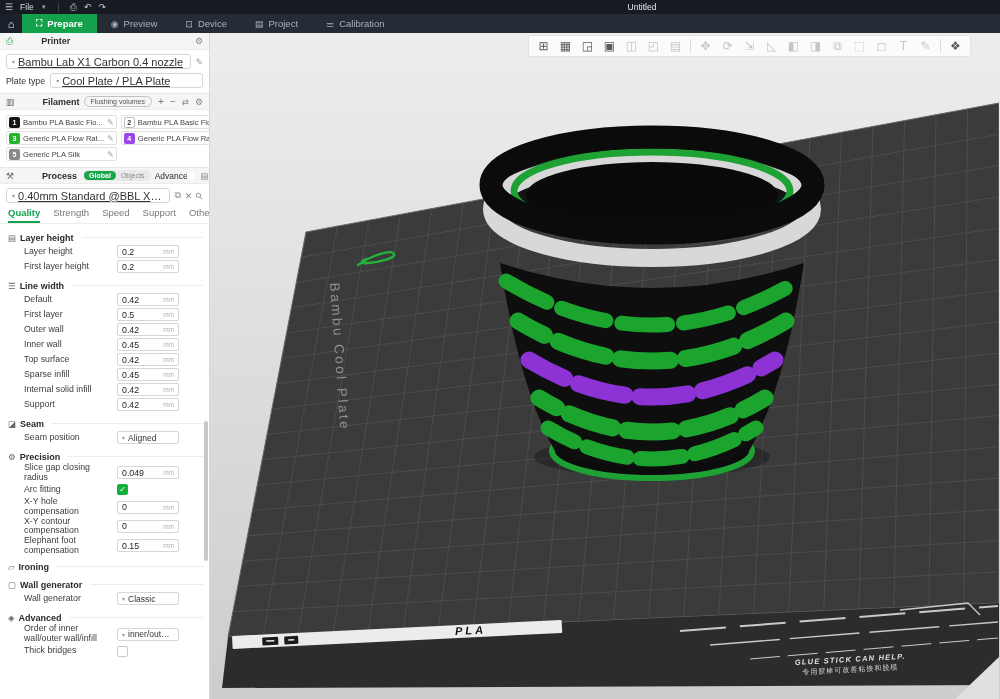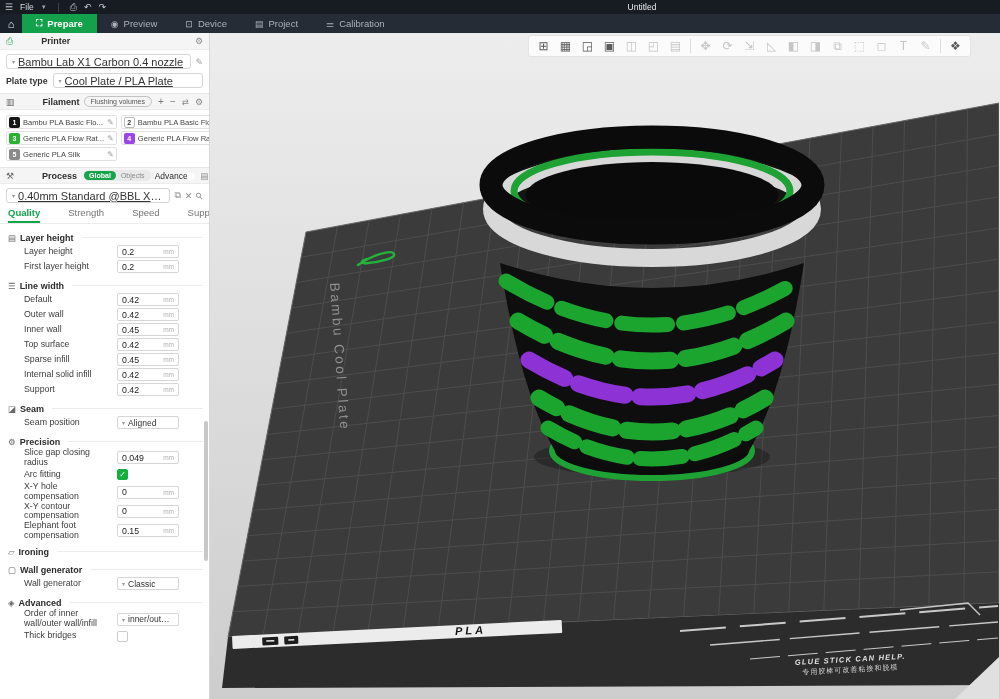--- a/index.html
+++ b/index.html
@@ -41,21 +41,21 @@
 
   .printer-body { padding:4px 6px 5px 6px; }
   .combo { height:15px; border:1px solid #d5d5d5; border-radius:3px; background:#fff;
            display:flex; align-items:center; gap:3px; padding:0 5px; overflow:hidden; white-space:nowrap; }
   .combo .car { font-size:6px; color:#999; }
   .combo .cval { font-size:11px; color:#333; overflow:hidden; text-overflow:ellipsis;text-decoration:underline; }
   .edit { font-size:9px; color:#9a9a9a; }
   .printer-row1 { display:flex; align-items:center; gap:4px; }
   .printer-row1 .combo { flex:1; }
   .plate-row { display:flex; align-items:center; margin-top:4px; gap:5px; }
-  .plate-row .plabel2 { font-size:8.8px; color:#333; font-weight:bold; }
+  .plate-row .plabel2 { font-size:8.8px; color:#333; font-weight:normal; }
   .plate-row .combo { flex:1; }
 
   .pill { border:1px solid #c2c2c2; border-radius:8px; padding:1px 6px; font-size:7px; color:#555; white-space:nowrap; }
   .fil-btn { font-size:10px; color:#777; }
   .filament-grid { display:grid; grid-template-columns:1fr 1fr; gap:2px 4px; padding:5px 6px 6px 6px; }
   .fslot { height:14px; border:1px solid #e1e1e1; border-radius:2px; display:flex; align-items:center;
            gap:3px; padding:0 2px; background:#fff; }
   .fchip { width:11px; height:11px; border-radius:2px; display:flex; align-items:center; justify-content:center;
            font-size:7px; font-weight:bold; flex:0 0 auto; }
   .flabel { flex:1; font-size:7.6px; color:#444; white-space:nowrap; overflow:hidden; text-overflow:ellipsis; }
@@ -68,21 +68,21 @@
   .toggle { width:18px; height:10px; border-radius:5px; background:#17b250; position:relative; }
   .toggle::after { content:""; position:absolute; right:1px; top:1px; width:8px; height:8px; border-radius:50%; background:#fff; }
   .ph-ico { font-size:8.5px; color:#8a8a8a; }
   .ph-ico.green { color:#17a54b; }
 
   .preset-row { display:flex; align-items:center; gap:4px; padding:4px 6px 3px 6px; }
   .preset-row .combo { flex:1; }
   .pr-ico { font-size:9px; color:#8a8a8a; }
   .mag { display:inline-block; transform:rotate(-45deg); }
 
-  .ptabs { display:flex; gap:28px; padding:0 8px; height:18px; align-items:flex-end; border-bottom:1px solid #ececec; }
+  .ptabs { display:flex; gap:13px; padding:0 8px; height:18px; align-items:flex-end; border-bottom:1px solid #ececec; }
   .ptab { font-size:9.5px; color:#777; padding-bottom:3px; border-bottom:2px solid transparent; }
   .ptab.active { color:#11a44a; font-weight:bold; border-bottom-color:#11a44a; }
 
   .params { padding:2px 6px 0 8px; }
   .pgroup { margin-top:5px; }
   .ghead { display:flex; align-items:center; gap:4px; height:13px; }
   .gicon { font-size:8.5px; color:#666; }
   .gtitle { font-size:9px; font-weight:bold; color:#2b2b2b; white-space:nowrap; }
   .gline { flex:1; height:1px; background:#ececec; margin-left:4px; }
   .prow { display:flex; align-items:center; min-height:15px; padding-left:16px; }
@@ -278,20 +278,27 @@
           <div class="pgroup">
             <div class="ghead">
               <span class="gicon">☰</span>
               <span class="gtitle">Line width</span>
               <div class="gline"></div>
             </div>
             <div class="prow">
               <span class="plabel">Default</span>
               <div class="inp">
                 <span class="val">0.42</span>
+                <span class="unit">mm</span>
+              </div>
+            </div>
+            <div class="prow">
+              <span class="plabel">First layer</span>
+              <div class="inp">
+                <span class="val">0.5</span>
                 <span class="unit">mm</span>
               </div>
             </div>
             <div class="prow">
               <span class="plabel">Outer wall</span>
               <div class="inp">
                 <span class="val">0.42</span>
                 <span class="unit">mm</span>
               </div>
             </div>

